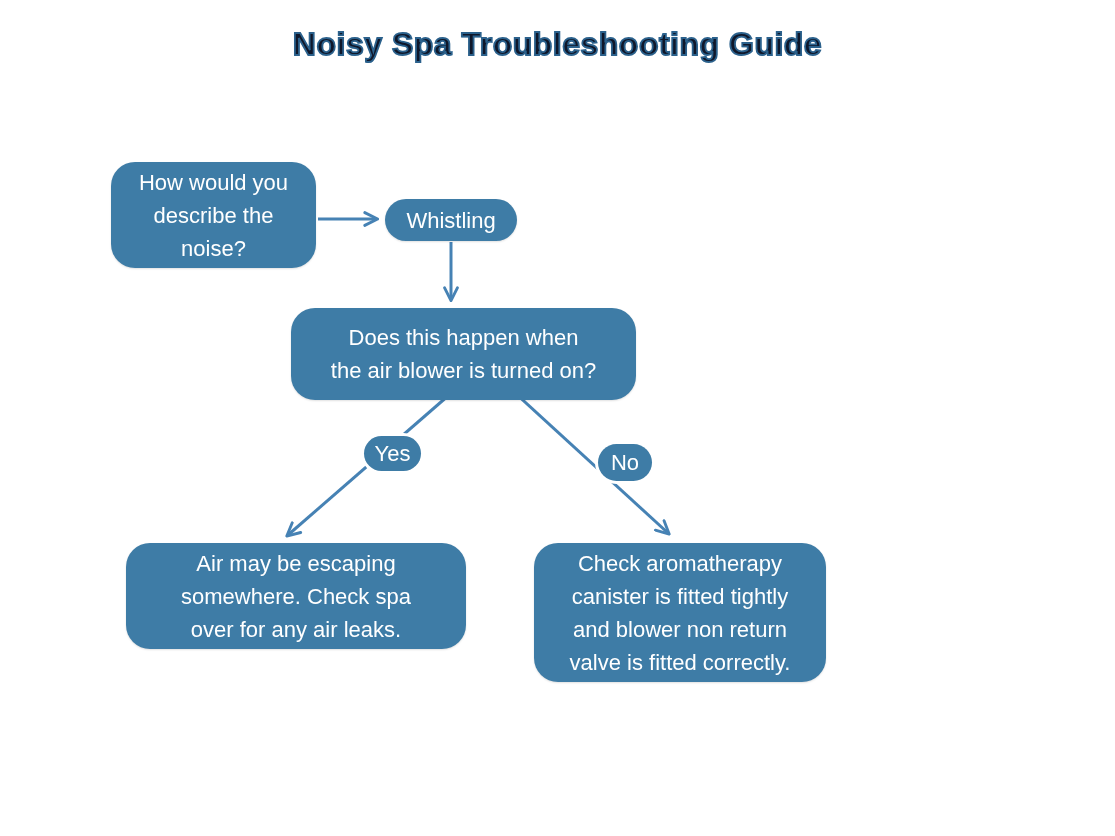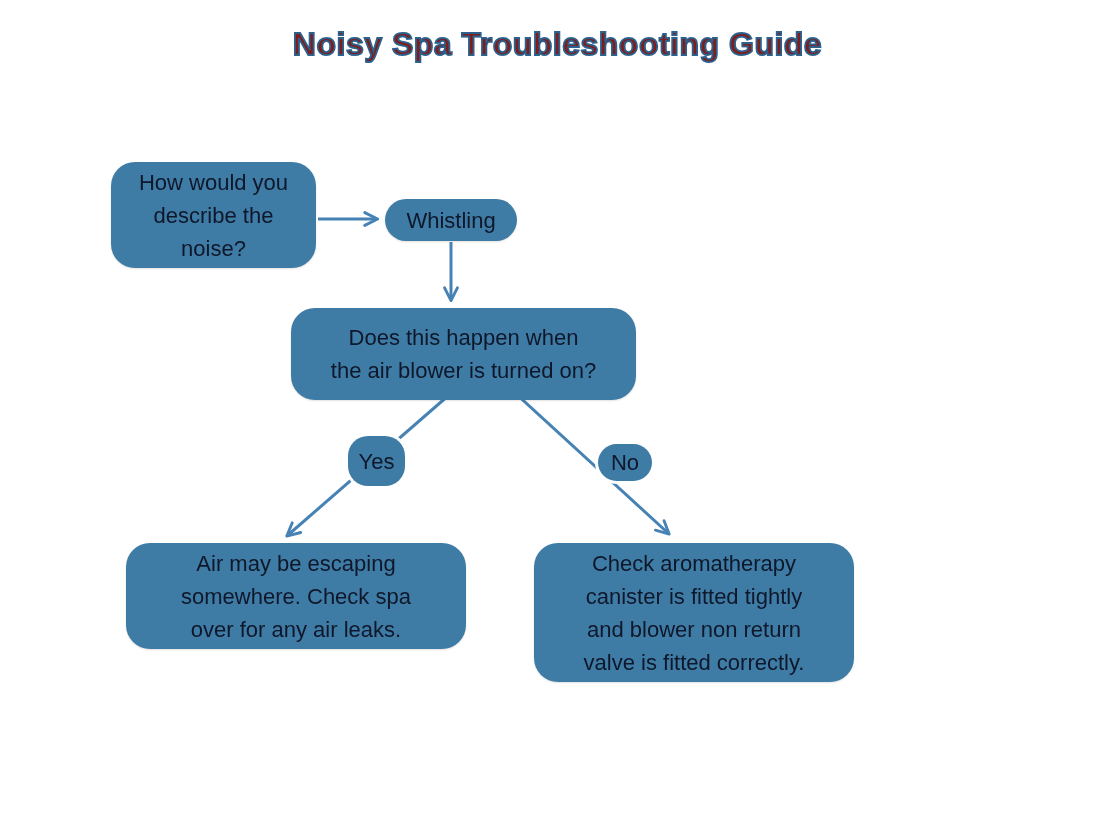--- a/index.html
+++ b/index.html
@@ -18,35 +18,35 @@
   .title {
     position: absolute;
     top: 26px;
     left: 0;
     width: 1115px;
     margin: 0;
     text-align: center;
     font-size: 32px;
     font-weight: bold;
     letter-spacing: 0.5px;
-    color: #7f1d1d;
+    color: #0f172a;
     -webkit-text-stroke: 1.8px #2B618C;
     text-shadow: 0 1px 0 rgba(43,97,140,0.35);
   }
   svg.edges {
     position: absolute;
     top: 0; left: 0;
     width: 1115px;
     height: 836px;
     pointer-events: none;
   }
   .node {
     position: absolute;
     background: #3E7CA6;
-    color: #0f172a;
+    color: #ffffff;
     display: flex;
     align-items: center;
     justify-content: center;
     text-align: center;
     white-space: pre-line;
     font-size: 22px;
     line-height: 1.5;
     box-shadow: 0 1px 2px rgba(0,0,0,0.12);
   }
   #node-question {
@@ -59,39 +59,39 @@
     width: 132px; height: 42px;
     border-radius: 21px;
     text-align: center;
   }
   #node-condition {
     left: 291px; top: 308px;
     width: 345px; height: 92px;
     border-radius: 24px;
   }
   #edge-label-yes {
-    left: 348px; top: 436px;
-    width: 57px; height: 50px;
+    left: 364px; top: 436px;
+    width: 57px; height: 35px;
     border-radius: 20px;
     box-shadow: 0 0 0 3px #ffffff;
   }
   #edge-label-no {
     left: 598px; top: 444px;
     width: 54px; height: 37px;
     border-radius: 19px;
     box-shadow: 0 0 0 3px #ffffff;
   }
   #node-yes-result {
     left: 126px; top: 543px;
     width: 340px; height: 106px;
     border-radius: 24px;
   }
   #node-no-result {
     left: 534px; top: 543px;
-    width: 320px; height: 139px;
+    width: 292px; height: 139px;
     border-radius: 24px;
   }
 </style>
 </head>
 <body>
 
 <div class="canvas">
 
   <h1 class="title">Noisy Spa Troubleshooting Guide</h1>
 

